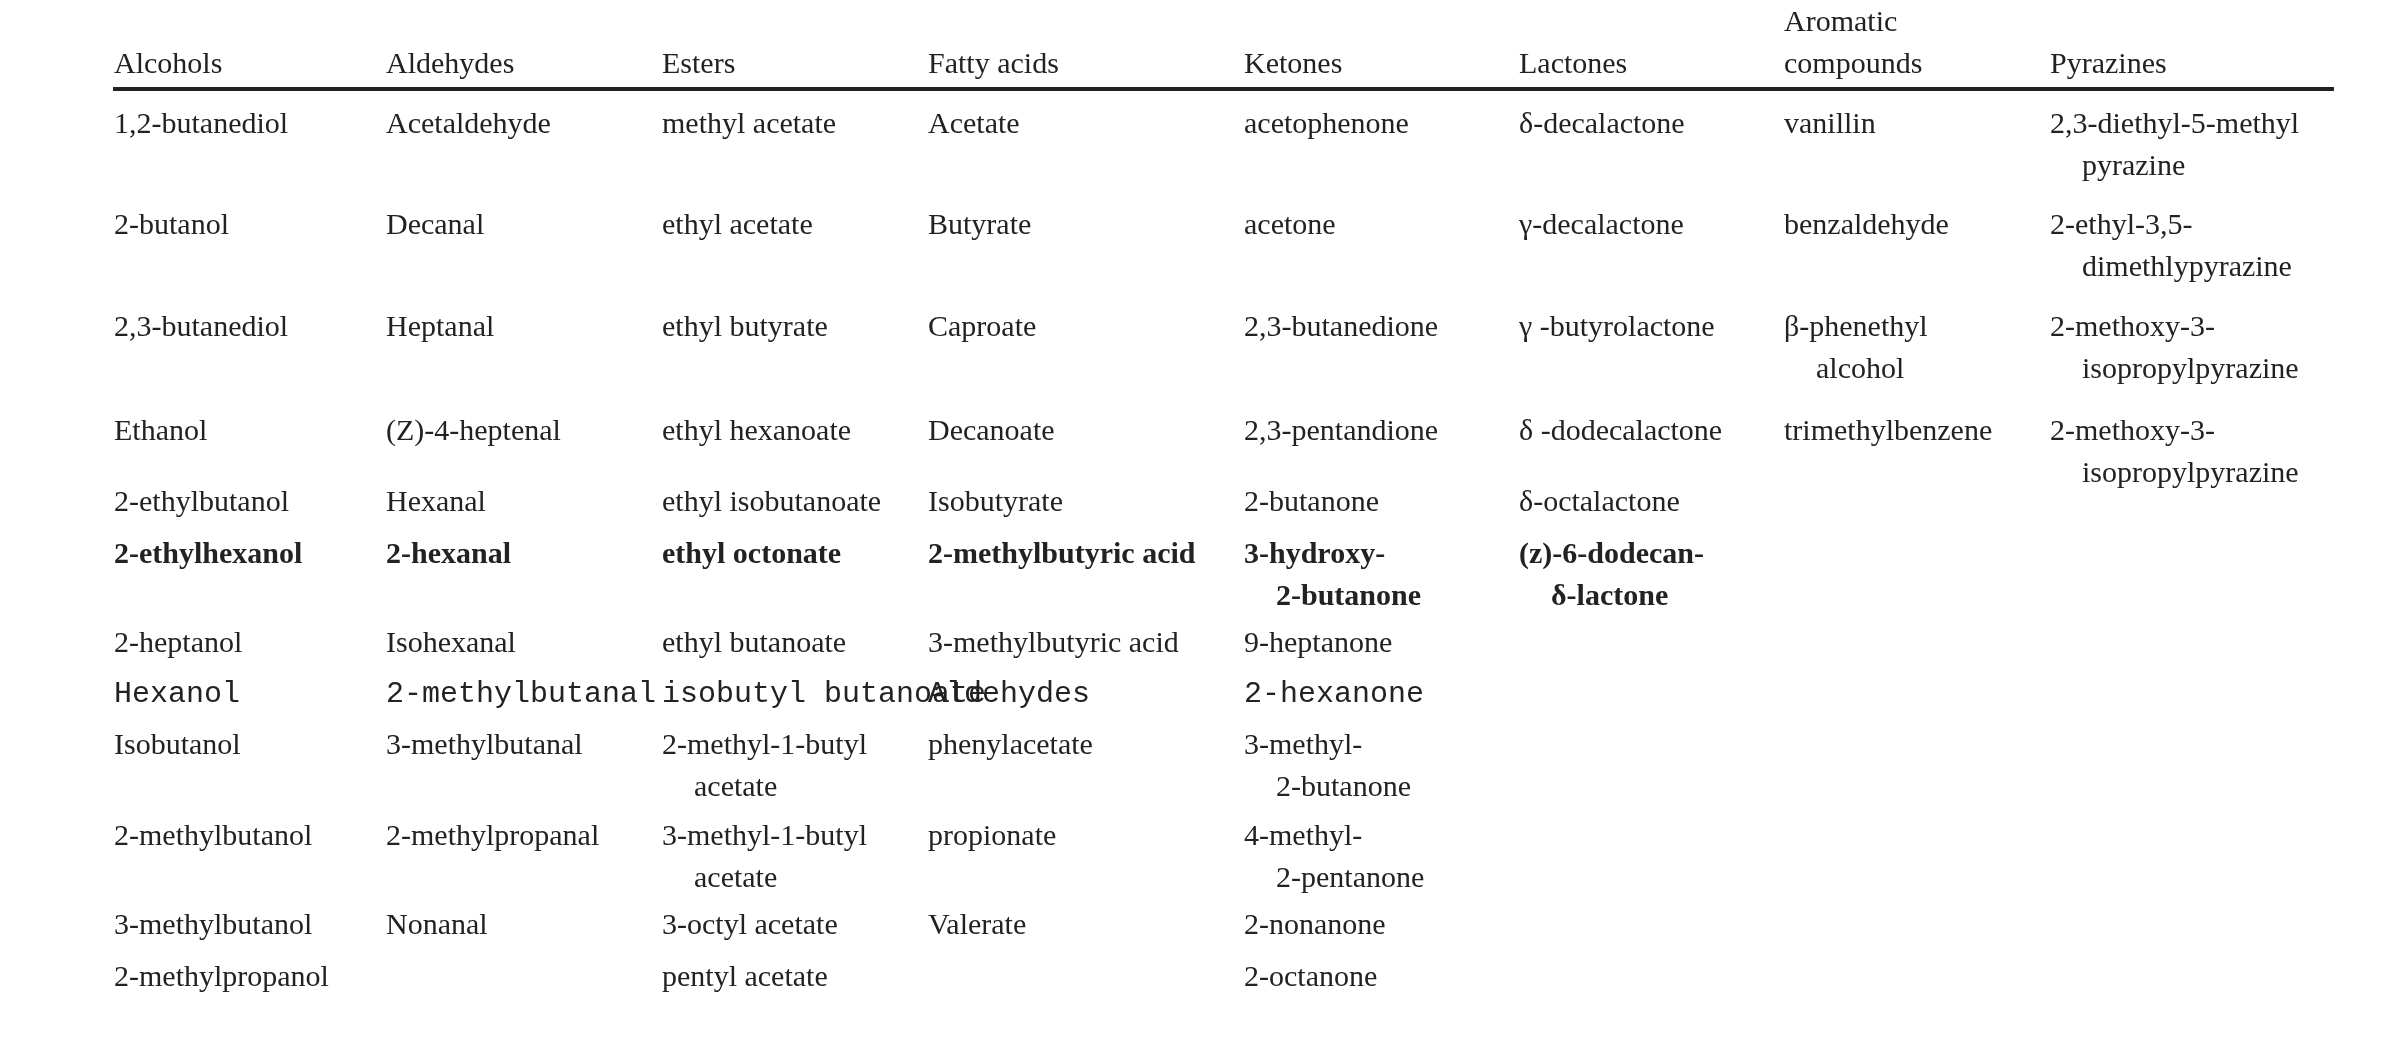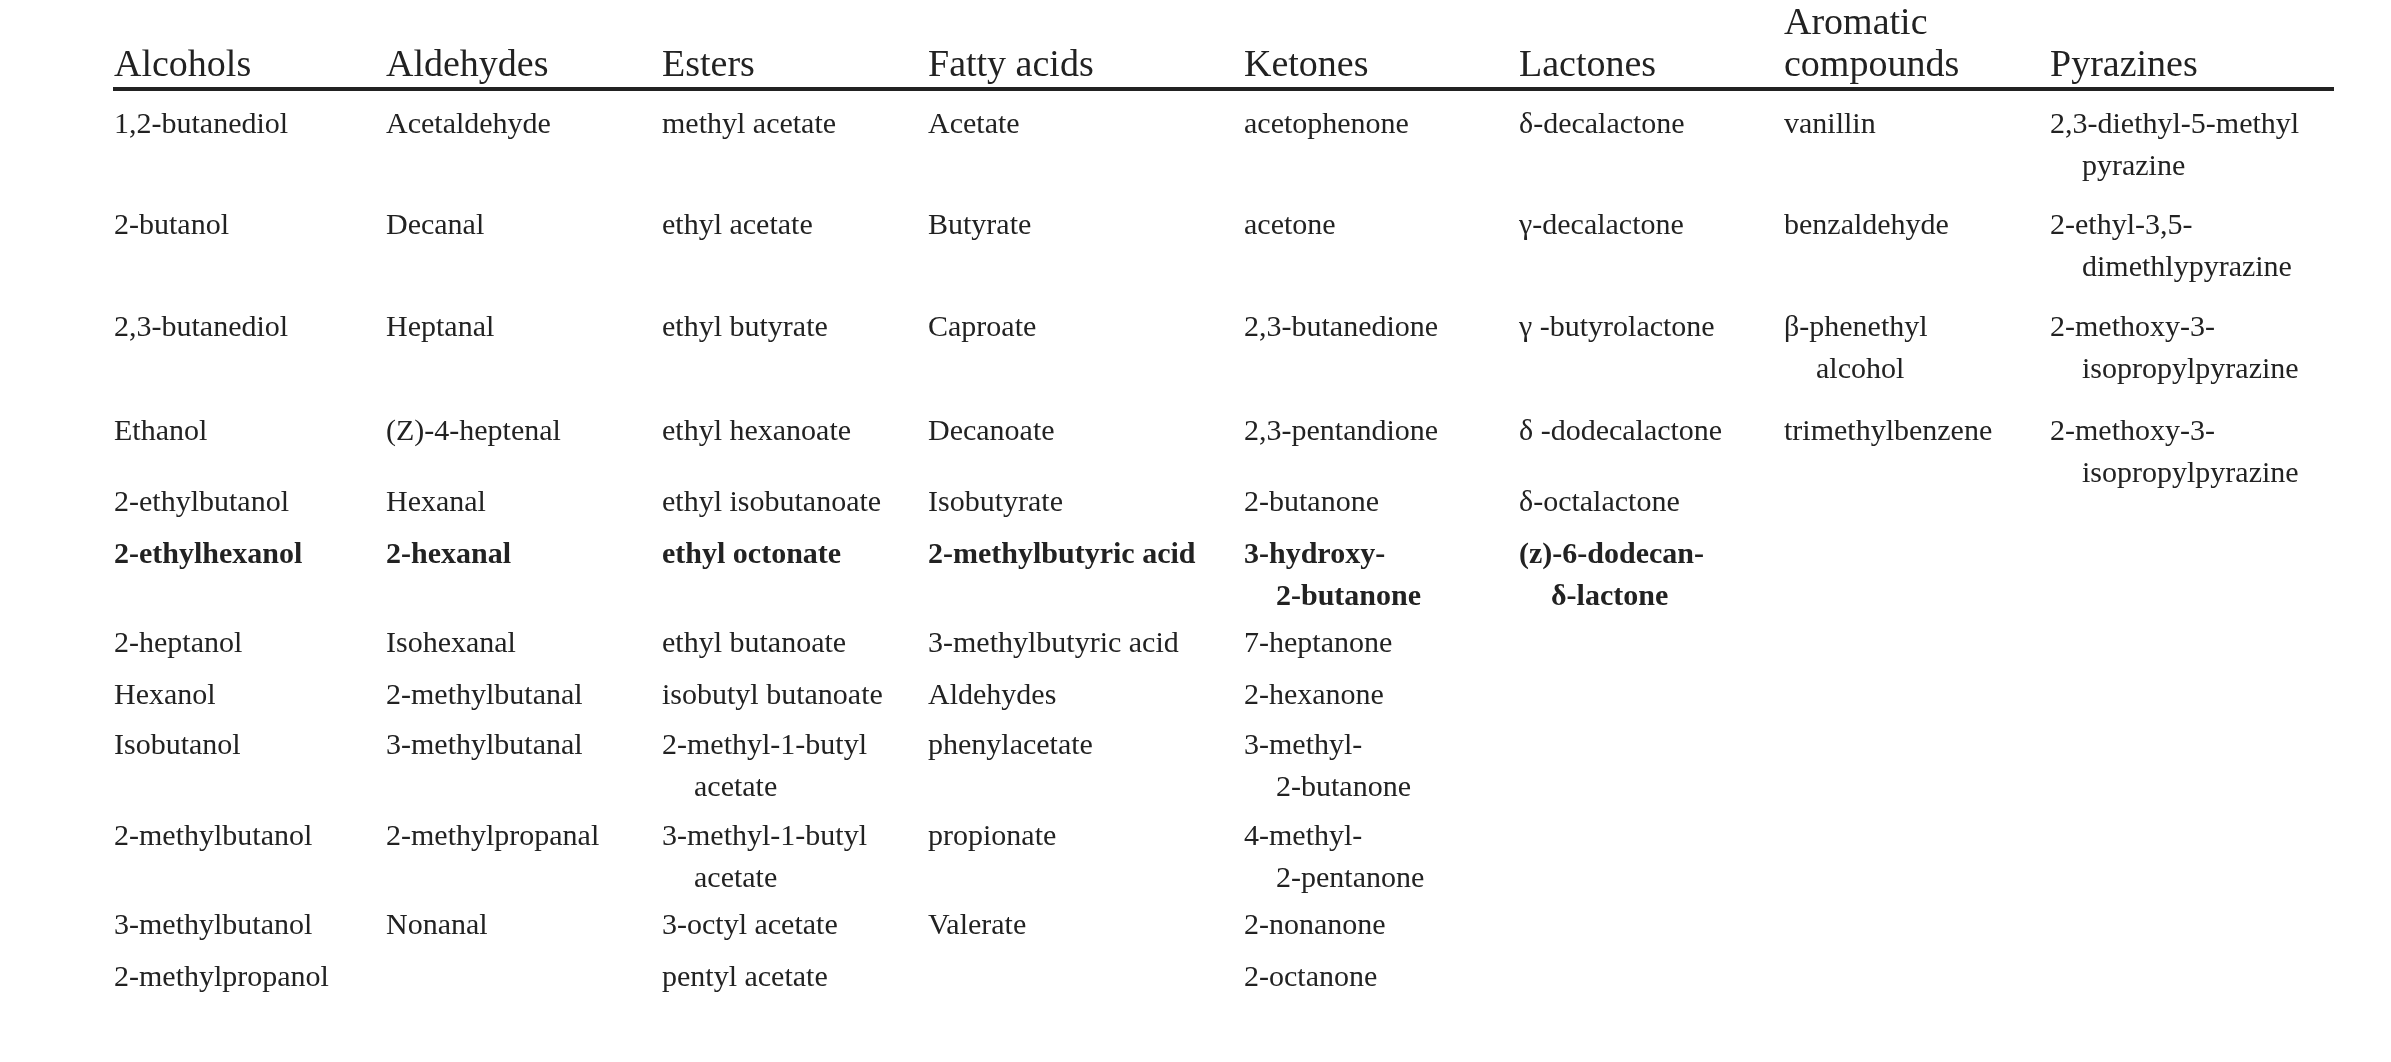--- a/index.html
+++ b/index.html
@@ -1,30 +1,30 @@
 <!DOCTYPE html>
 <html><head>
 <meta charset="utf-8">
 <style>
   html, body { margin:0; padding:0; background:#ffffff; }
   body { width:2391px; height:1062px; position:relative; overflow:hidden;
          font-family:"Liberation Serif", "DejaVu Serif", serif; color:#222222; }
   .table { position:absolute; left:0; top:0; width:2391px; height:1062px; }
   .hdr { position:absolute; top:0; left:0; width:100%; height:86px; }
-  .hcell { position:absolute; font-size:38px; line-height:42px; white-space:nowrap; }
+  .hcell { position:absolute; font-size:30px; line-height:42px; white-space:nowrap; }
   .hcell .l1 { display:block; }
   .rule { position:absolute; left:113px; top:87px; width:2221px; height:4px; background:#222222; }
   .row { position:absolute; left:0; width:100%; height:42px; }
   .cell { position:absolute; top:0; font-size:30px; line-height:42px; white-space:nowrap; }
   .cell .ln { display:block; }
   .cell .ln.cont { padding-left:32px; }
   .c0 { left:114px; } .c1 { left:386px; } .c2 { left:662px; } .c3 { left:928px; }
   .c4 { left:1244px; } .c5 { left:1519px; } .c6 { left:1784px; } .c7 { left:2050px; }
   .r0 { top:102px; } .r1 { top:203px; } .r2 { top:305px; } .r3 { top:409px; }
-  .r4 { top:480px; } .r5 { top:532px;font-weight:bold; } .r6 { top:621px;padding-left:29px; } .r7 { top:673px; }
+  .r4 { top:480px; } .r5 { top:532px;font-weight:bold; } .r6 { top:621px;padding-left:29px; } .r7 { top:673px;font-family:Liberation Mono, monospace; }
   .r8 { top:723px; } .r9 { top:814px; } .r10 { top:903px; } .r11 { top:955px;font-family:Liberation Serif, serif; }
 </style>
 </head>
 <body>
 
 <div class="table">
   <div class="hdr">
     <div class="hcell c0" style="top:0">
       <span class="l1">&nbsp;</span>
       <span class="l1">Alcohols</span>
@@ -222,21 +222,21 @@
         <div class="cell c1">
           <span class="ln">Isohexanal</span>
         </div>
         <div class="cell c2">
           <span class="ln">ethyl butanoate</span>
         </div>
         <div class="cell c3">
           <span class="ln">3-methylbutyric acid</span>
         </div>
         <div class="cell c4">
-          <span class="ln">7-heptanone</span>
+          <span class="ln">9-heptanone</span>
         </div>
         <div class="cell c5"></div>
         <div class="cell c6"></div>
         <div class="cell c7"></div>
       </div>
       <div class="row r7">
         <div class="cell c0">
           <span class="ln">Hexanol</span>
         </div>
         <div class="cell c1">

